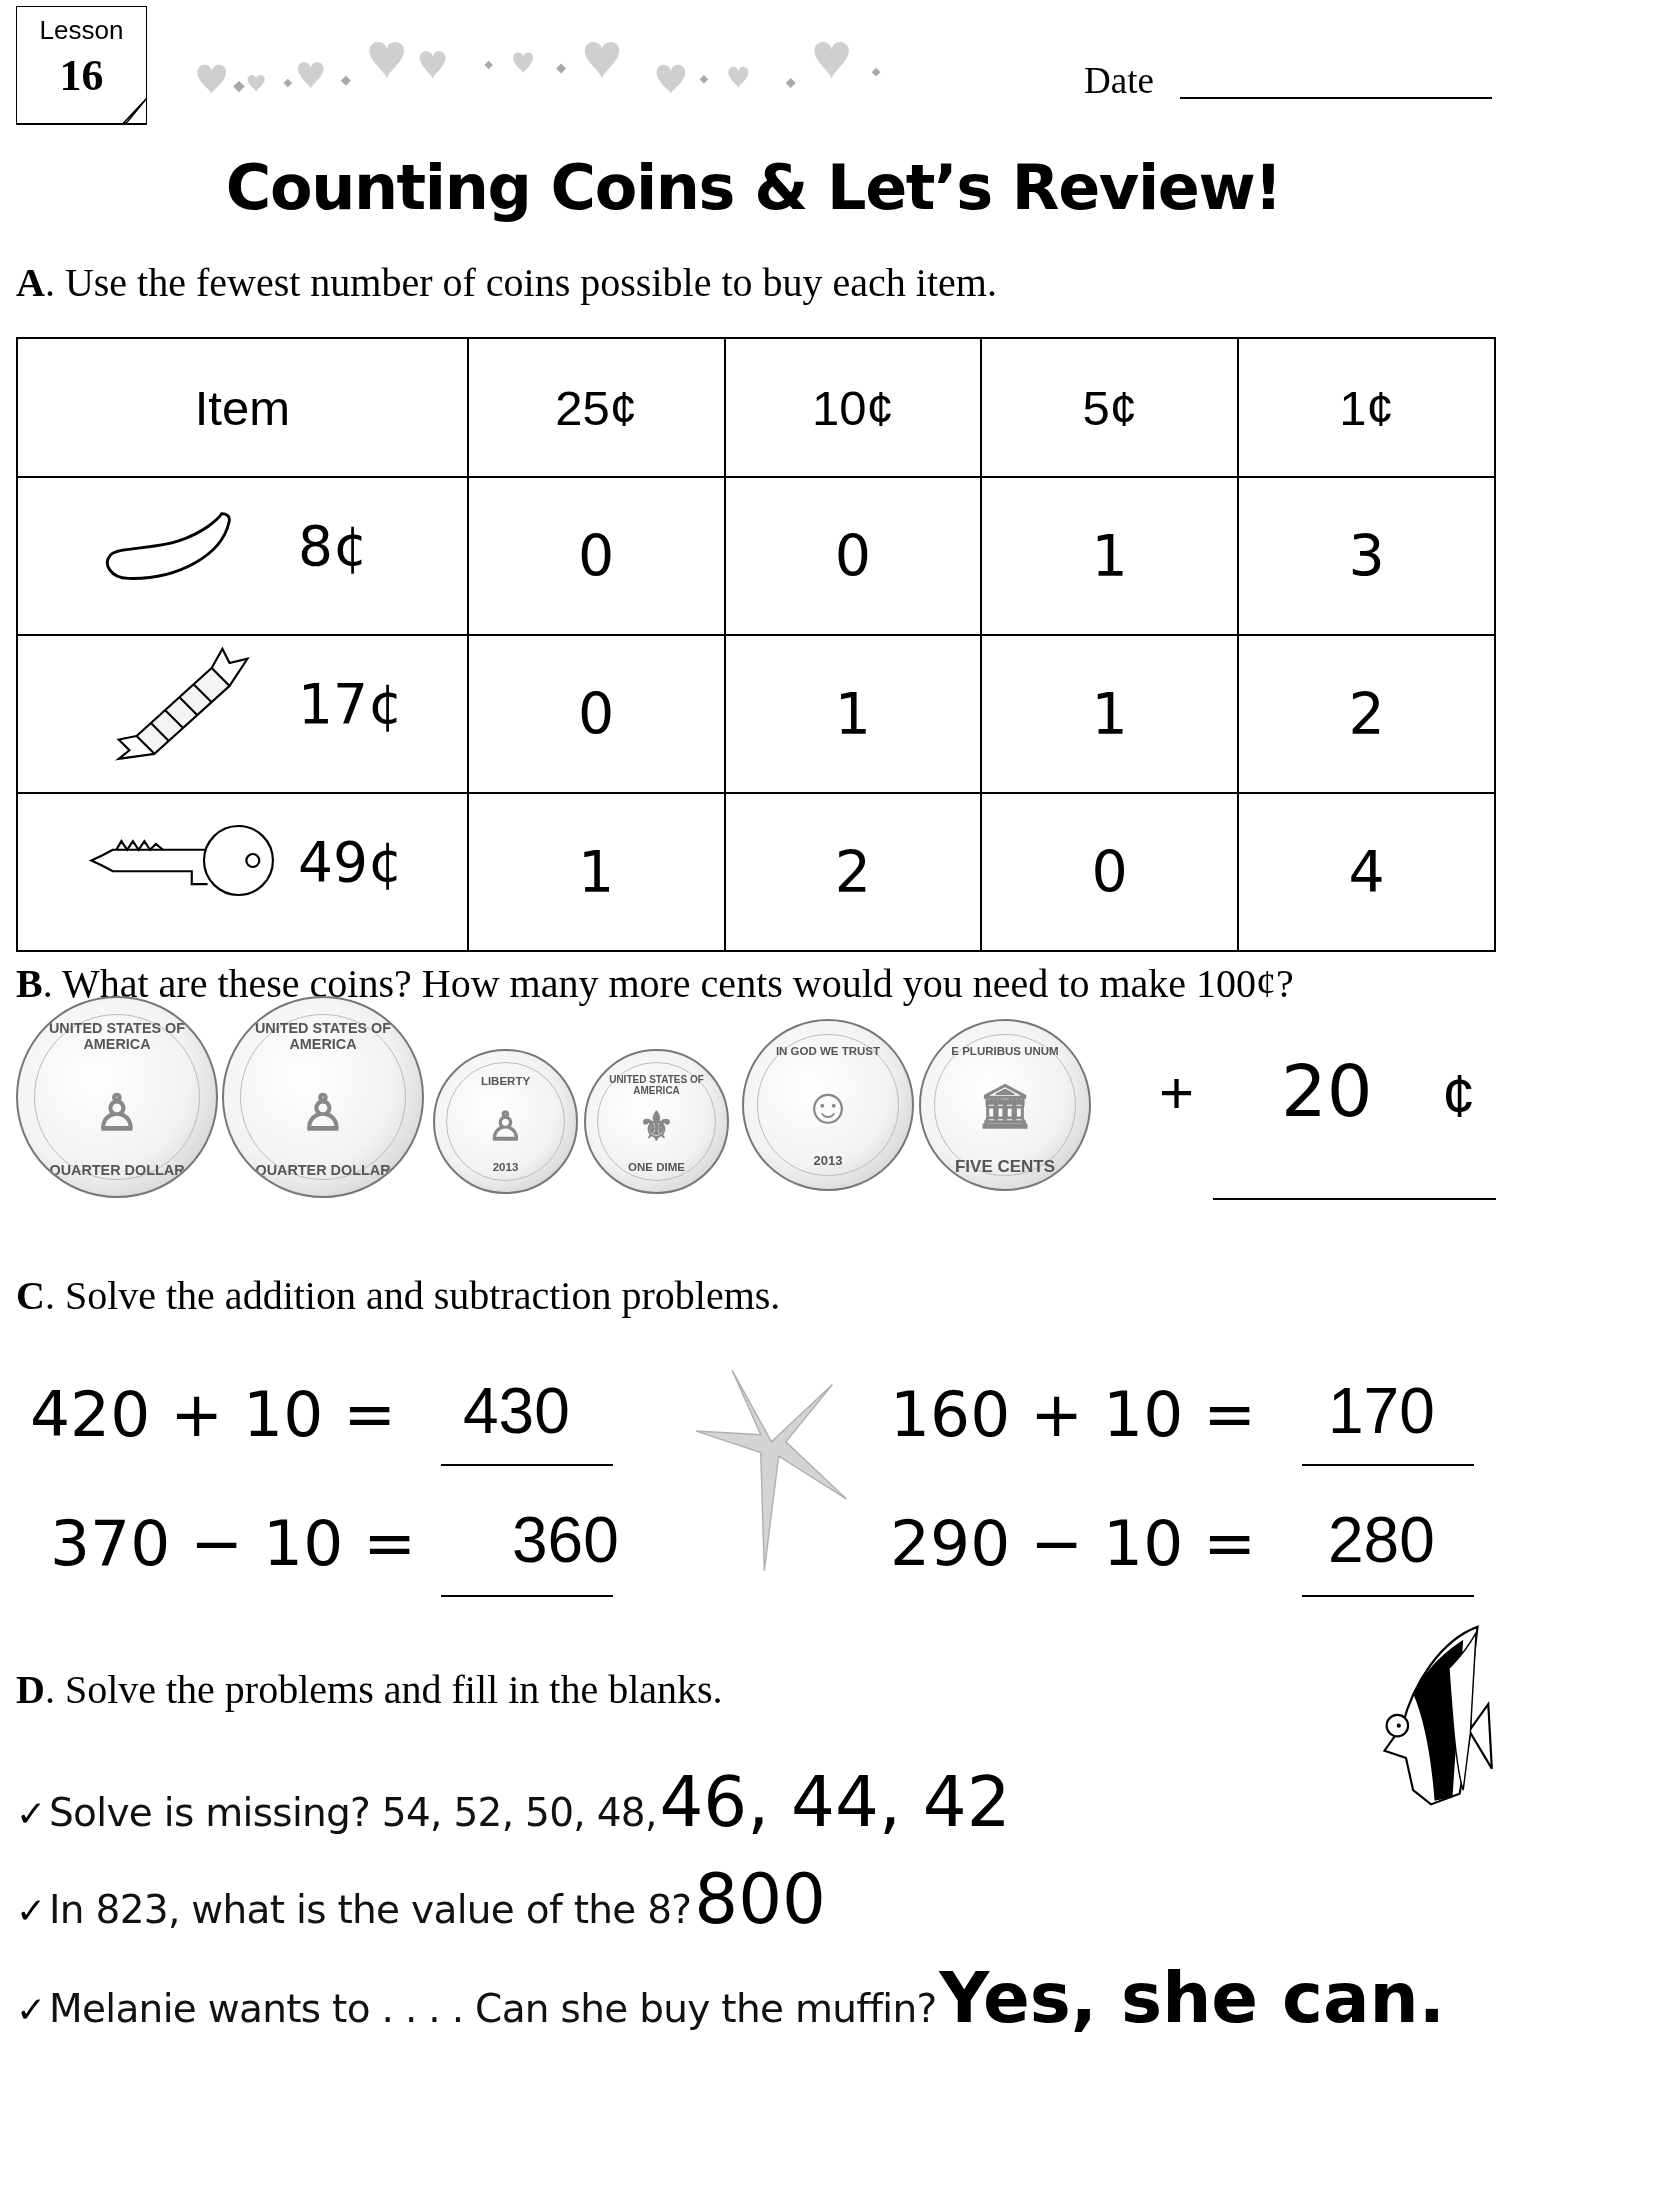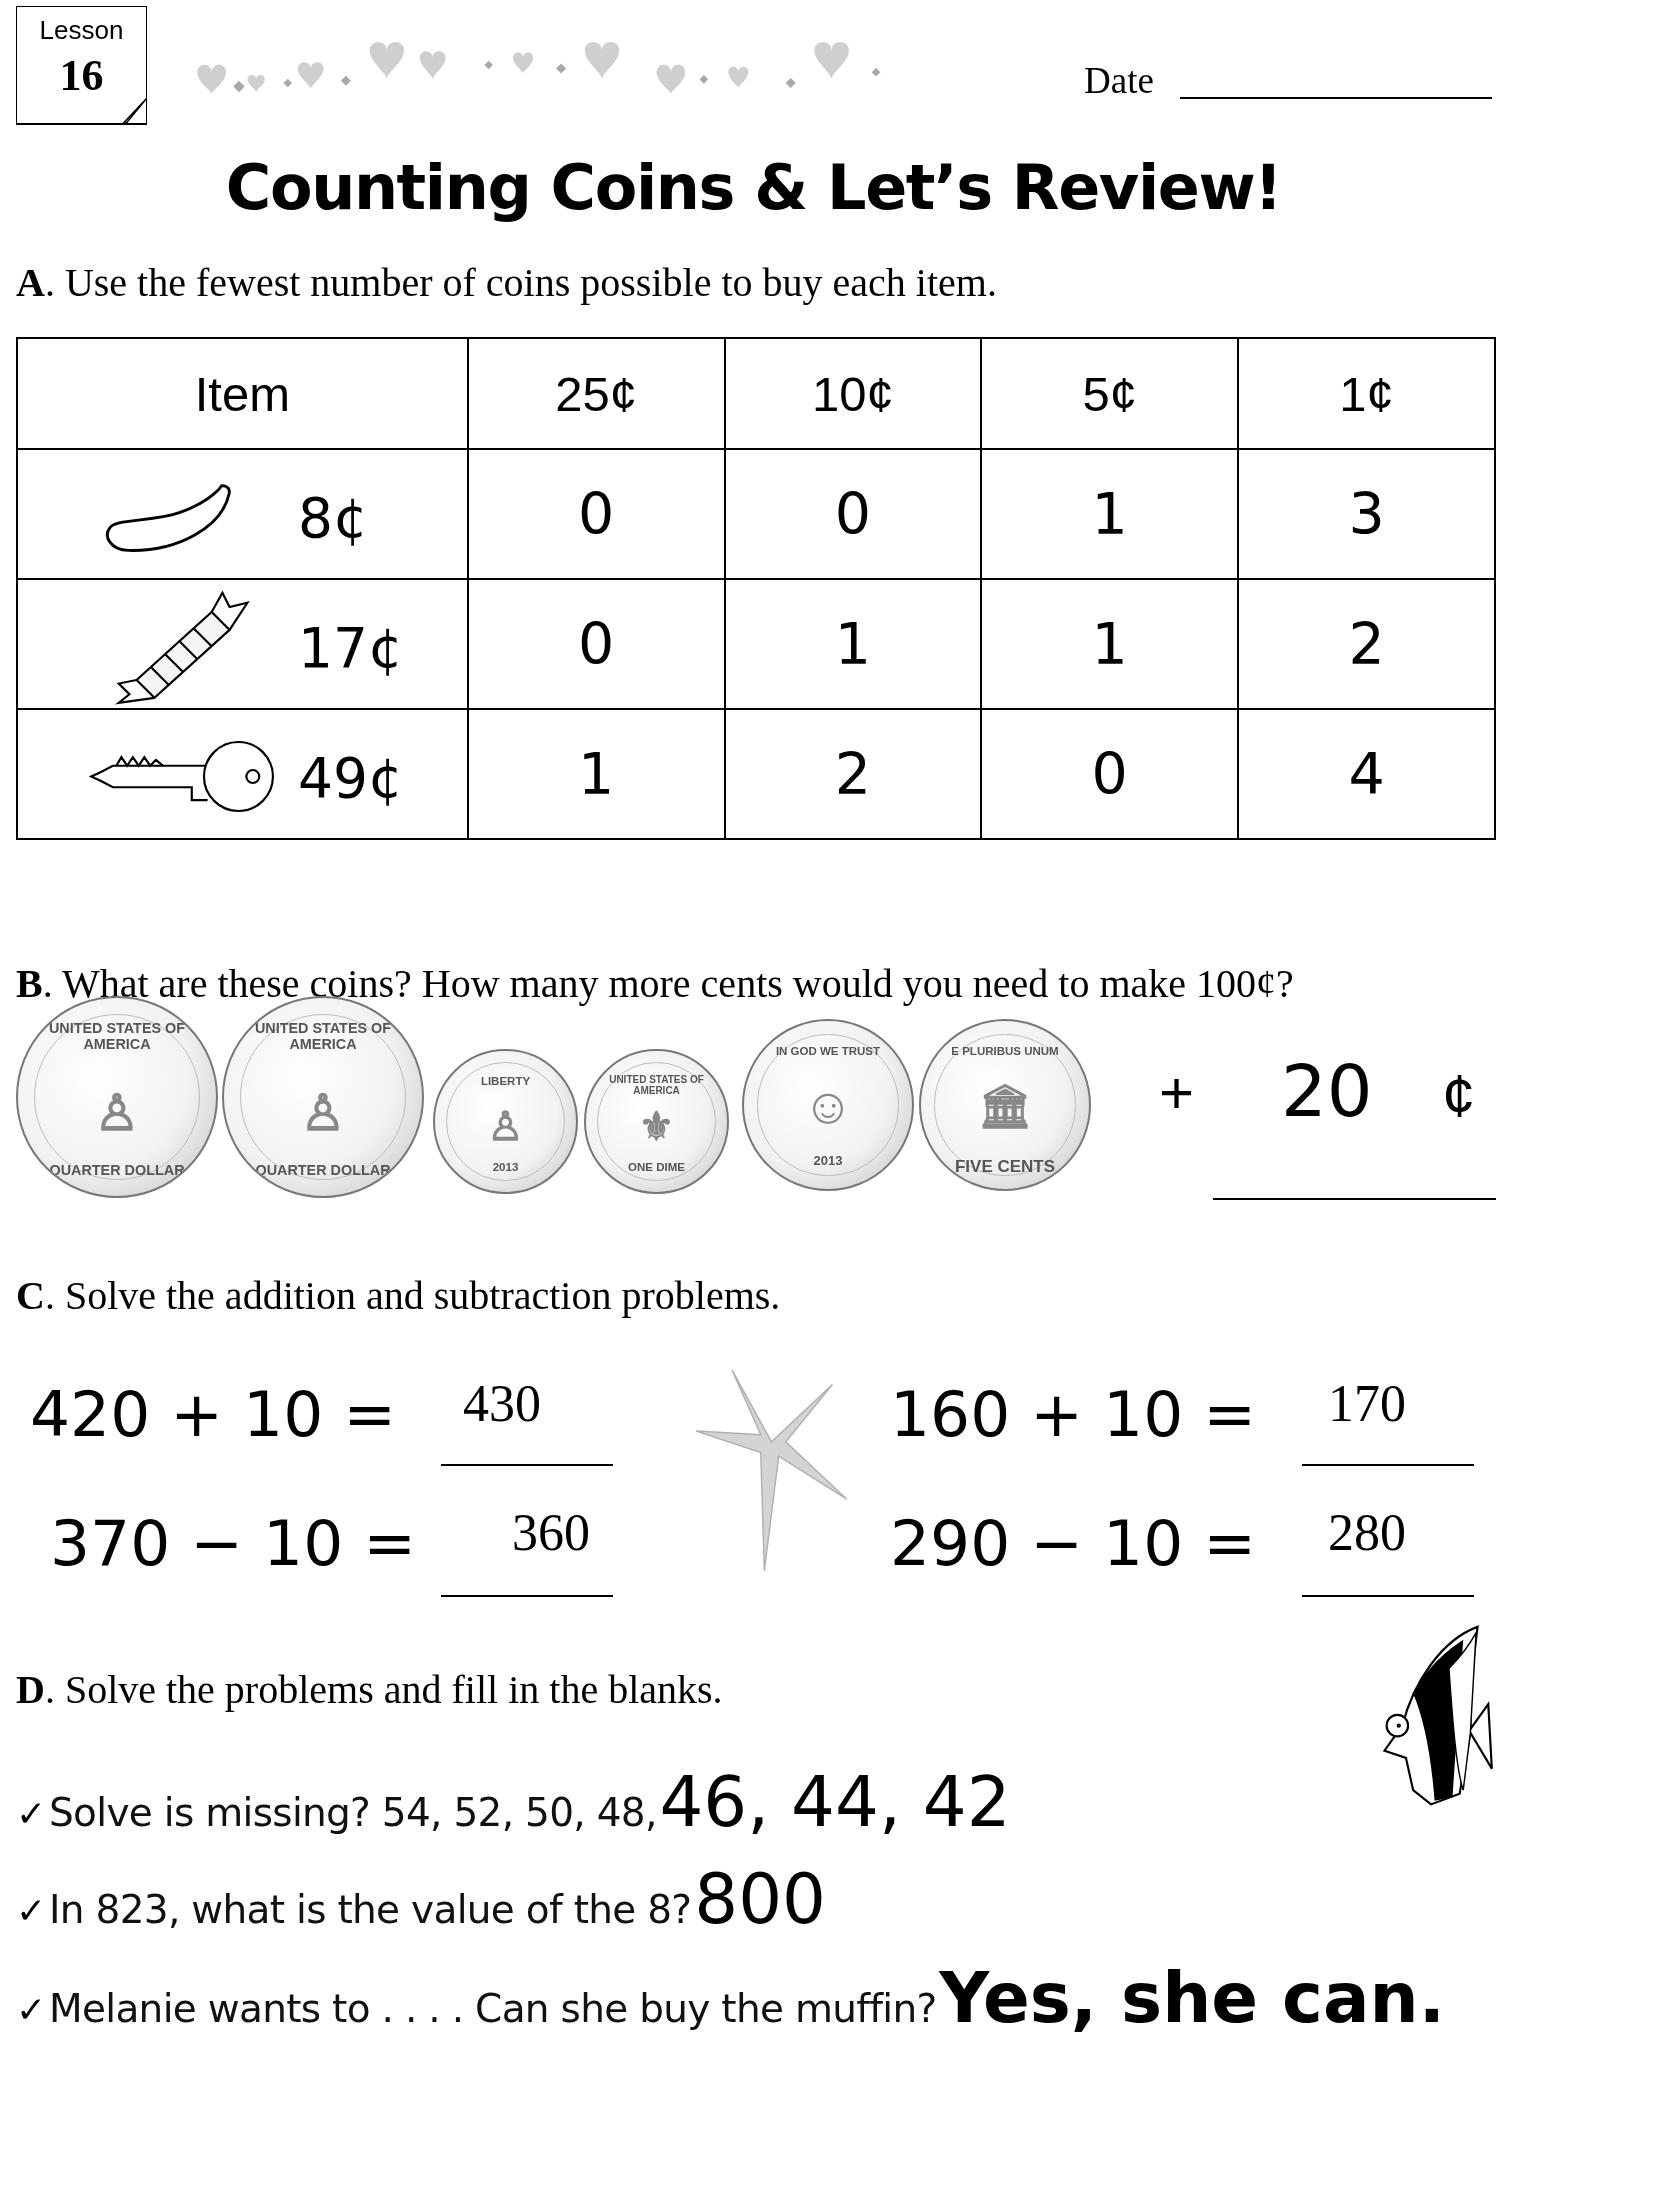--- a/index.html
+++ b/index.html
@@ -16,39 +16,39 @@
   .date-label { left:1084px; top:59px; font-size:37px; }
   .date-line { left:1180px; top:97px; width:312px; height:0; border-top:2.9px solid #000; }
 
   .title { left:0; width:1507px; top:151px; text-align:center; font-family:"DejaVu Sans", sans-serif; font-weight:bold; font-size:62px; letter-spacing:-1.4px; }
 
   .q-head { font-size:40px; white-space:nowrap; }
   .q-head b { font-weight:bold; }
 
   
   .coin-table { left:16px; top:337px; width:1480px; border-collapse:collapse; }
-  .coin-table td, .coin-table th { border:2.2px solid #000; text-align:center; vertical-align:middle; padding:0;margin-left:40px; }
+  .coin-table td, .coin-table th { border:2.2px solid #000; text-align:center; vertical-align:middle; padding:14px;margin-left:40px; }
   .coin-table th { height:109px; font-family:"Liberation Sans", sans-serif; font-weight:normal; font-size:49px; }
   .coin-table td { height:128px; font-family:"DejaVu Sans", sans-serif; font-size:57px; }
   .item-cell { position:relative; }
   .item-cell .price { position:absolute; left:280px; top:36px; font-family:"DejaVu Sans", sans-serif; font-size:55px; }
   .item-cell svg { position:absolute; }
 
   
   .coin { position:absolute; border-radius:50%; background:radial-gradient(circle at 40% 40%, #ffffff 0%, #f2f2f2 55%, #cfcfcf 85%, #9a9a9a 100%); border:2.2px solid #777; box-sizing:border-box; overflow:hidden; }
   .coin .inner { position:absolute; left:8%; top:8%; width:84%; height:84%; border-radius:50%; border:1.4px solid #bbb; box-sizing:border-box; }
   .coin .label { position:absolute; left:0; right:0; text-align:center; font-family:"Liberation Sans", sans-serif; font-weight:bold; color:#555; }
 
   .plus { left:1159px; top:1058px; font-family:"Liberation Sans", sans-serif; font-size:60px; }
   .answer-20 { left:1281px; top:1049px; font-family:"DejaVu Sans", sans-serif; font-size:72px; }
   .cent { left:1442px; top:1061px; font-family:"Liberation Sans", sans-serif; font-size:60px; }
   .b-line { left:1213px; top:1198px; width:283px; border-top:2.9px solid #000; }
 
   .eq { font-family:"DejaVu Sans", sans-serif; font-size:63px; white-space:nowrap; }
-  .eq-ans { font-family:Liberation Serif, serif; font-size:52px; }
+  .eq-ans { font-family:Liberation Sans, sans-serif; font-size:64px; }
   .eq-line { border-top:2.9px solid #000; width:172px; }
 
   .check-row { left:16px; white-space:nowrap; }
   .check-row .mark { font-family:"DejaVu Sans", sans-serif; font-size:36px; }
   .check-row .prompt { font-family:"DejaVu Sans", sans-serif; font-size:39px; font-weight:normal; letter-spacing:-0.7px; color:#111; }
   .check-row .ans { font-family:"DejaVu Sans", sans-serif; font-size:69px; }
   .check-row .ans.bold { font-weight:bold; }
 </style>
 </head>
 <body>

